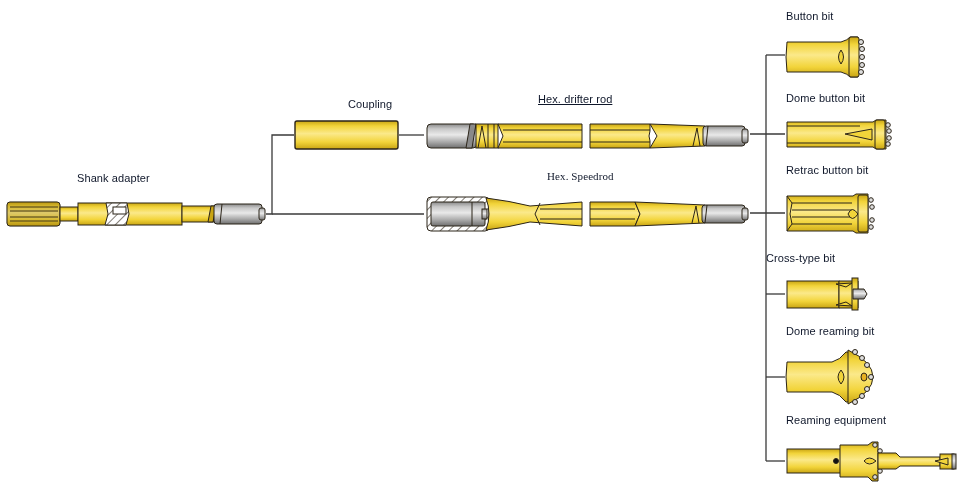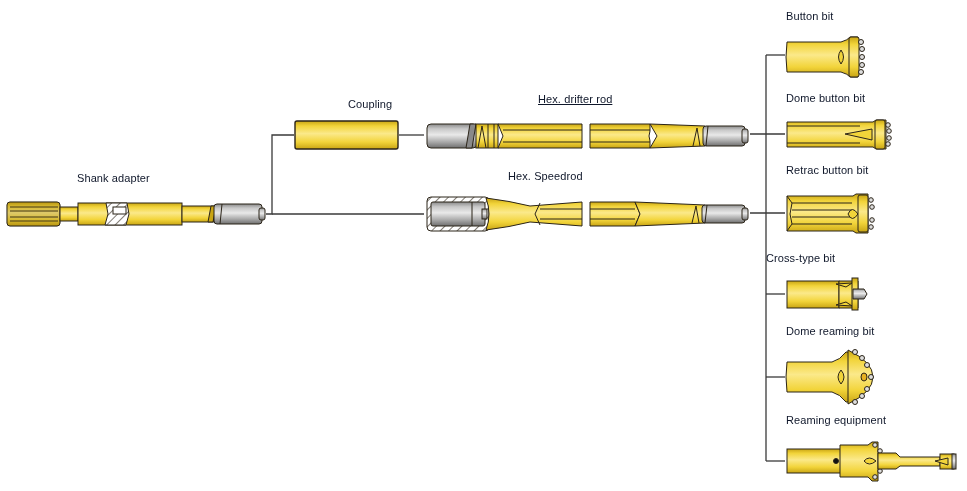--- a/index.html
+++ b/index.html
@@ -9,21 +9,21 @@
   svg { position: absolute; left: 0; top: 0; }
 </style>
 </head>
 <body>
 
 <div id="stage">
 
   <div class="lbl" style="left:77px;top:172px;">Shank adapter</div>
   <div class="lbl" style="left:313px;top:98px;margin-left:35px;">Coupling</div>
   <div class="lbl" style="left:538px;top:93px;text-decoration:underline;">Hex. drifter rod</div>
-  <div class="lbl" style="left:508px;top:170px;">Hex. Speedrod</div>
+  <div class="lbl" style="left:547px;top:170px;font-family:Liberation Serif, serif;">Hex. Speedrod</div>
   <div class="lbl" style="left:786px;top:10px;">Button bit</div>
   <div class="lbl" style="left:786px;top:92px;">Dome button bit</div>
   <div class="lbl" style="left:786px;top:164px;">Retrac button bit</div>
   <div class="lbl" style="left:766px;top:252px;">Cross-type bit</div>
   <div class="lbl" style="left:786px;top:325px;text-align:center;">Dome reaming bit</div>
   <div class="lbl" style="left:786px;top:414px;">Reaming equipment</div>
 
   <svg width="967" height="491" viewBox="0 0 967 491">
     <defs>
       <linearGradient id="gy" x1="0" y1="0" x2="0" y2="1">

